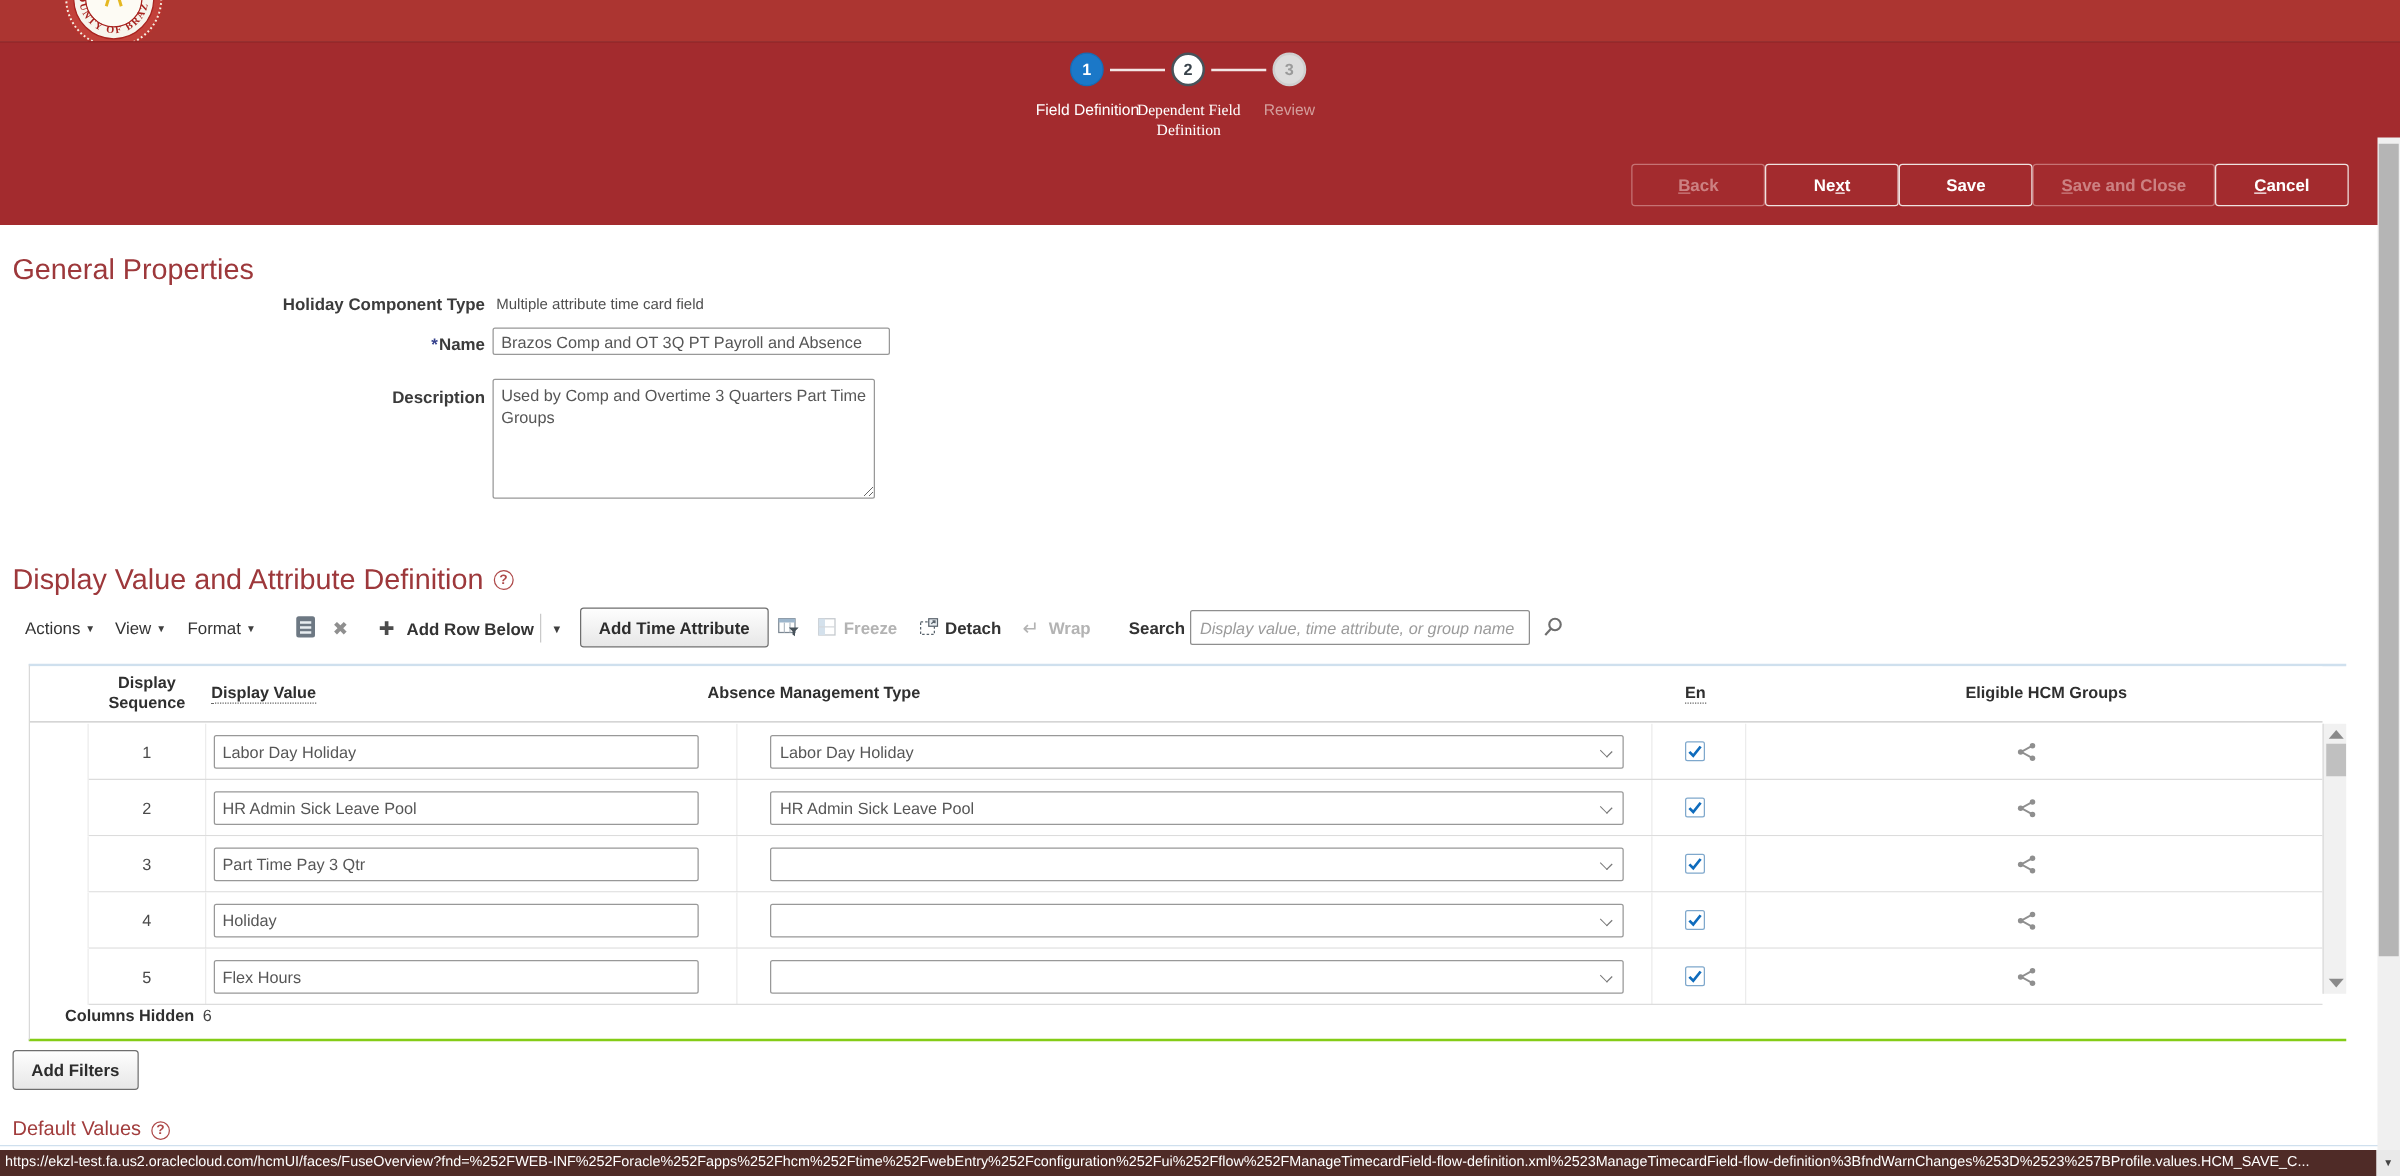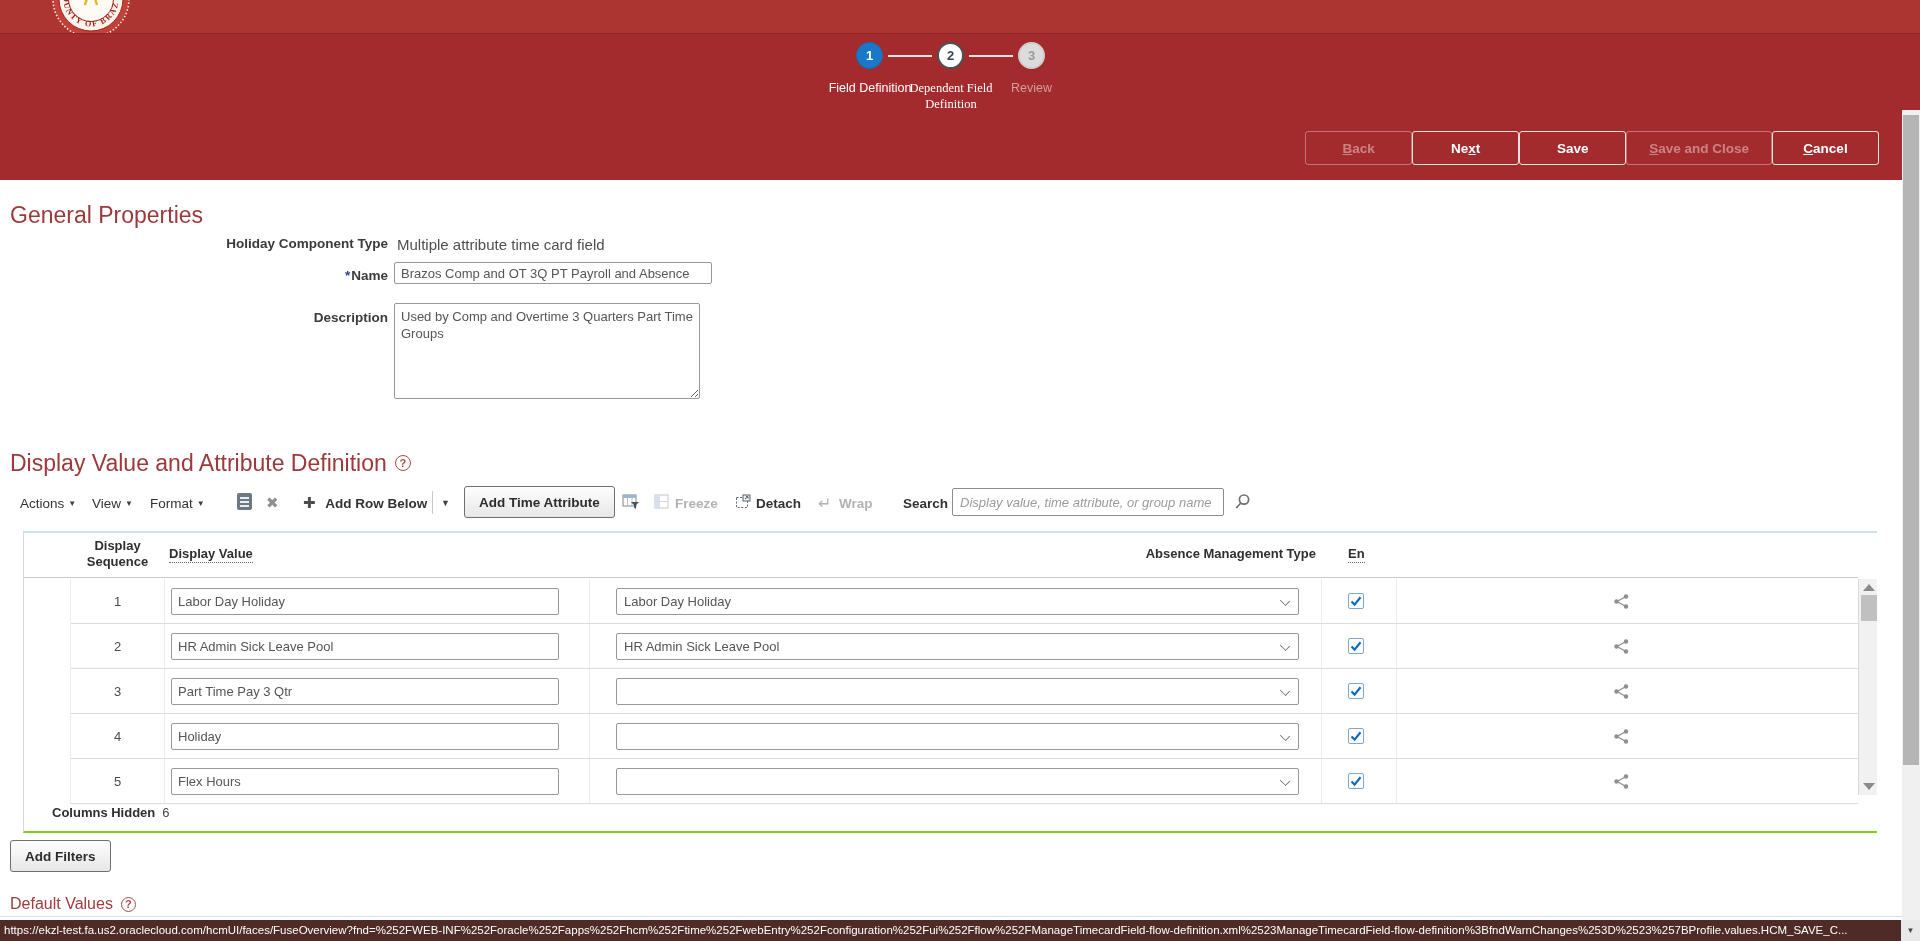--- a/index.html
+++ b/index.html
@@ -31,21 +31,21 @@
     border:1.5px solid #efe2e0; border-radius:3px; color:#fff; font-weight:bold; font-size:13.5px;
     font-family:inherit; cursor:pointer; }
   .btn.disabled { border-color:rgba(255,235,232,.38); color:rgba(255,235,232,.45); cursor:default; }
   .btn u { text-decoration:underline; }
   
   .section-heading { position:absolute; color:#9d383b; font-size:23px; font-weight:300; }
   .help-red { display:inline-block; width:16px; height:16px; border:1.5px solid #ae4a4a; border-radius:50%;
     color:#ae4a4a; font-size:11px; font-weight:bold; text-align:center; line-height:14px; vertical-align:4px; margin-left:8px; }
   
   .flabel { position:absolute; width:370px; text-align:right; font-weight:bold; color:#3b3b3b; font-size:13.5px; }
-  .freadonly { position:absolute; color:#4f4f4f; font-size:15px; }
+  .freadonly { position:absolute; color:#4f4f4f; font-size:12px; }
   .req { color:#35418c; margin-right:1px; }
   .tinput { position:absolute; border:1px solid #989898; border-radius:2px; color:#565656;
     font-size:13px; font-family:inherit; padding:0 6px; background:#fff; }
   textarea.tinput { padding:4px 6px; resize:both; line-height:17px; }
   
   .toolbar { position:absolute; left:0; top:486px; width:1877px; height:33px; }
   .titem { position:absolute; top:50%; transform:translateY(-50%); white-space:nowrap; }
   .menu { font-size:13.5px; color:#333; cursor:pointer; }
   .menu .caret { display:inline-block; font-size:8px; color:#3f3f3f; margin-left:4px; vertical-align:2px; }
   .ticon { font-size:14px; color:#8f8f8f; }
@@ -205,22 +205,23 @@
           <circle cx="10" cy="6.6" r="4.6"></circle>
           <line x1="6.6" y1="10.2" x2="2.2" y2="15"></line>
         </svg>
     </span>
   </div>
 
   <div class="grid">
     <div class="grid-head">
       <div class="hcell" style="left:47px; top:5px; width:93px; text-align:center; line-height:16px;">Display Sequence</div>
       <div class="hcell" style="left:145px; top:13px;"><span class="dotted">Display Value</span></div>
-      <div class="hcell" style="left:542px; top:13px; width:750px; text-align:right;">Absence Management Type</div>
+      <div class="hcell" style="left:542px; top:13px; width:750px; text-align:left;">Absence Management Type</div>
       <div class="hcell" style="left:1324px; top:13px;"><span class="dotted">En</span></div>
+      <div class="hcell" style="left:1372px; top:13px; width:482px; text-align:center;">Eligible HCM Groups</div>
     </div>
     <div class="grid-body">
   <div class="grow">
     <div class="colline" style="left:46px;"></div>
     <div class="colline" style="left:140px;"></div>
     <div class="colline" style="left:565px;"></div>
     <div class="colline" style="left:1297px;"></div>
     <div class="colline" style="left:1372px;"></div>
     <div class="seq">1</div>
     <input class="tinput row-input" value="Labor Day Holiday" style="">

